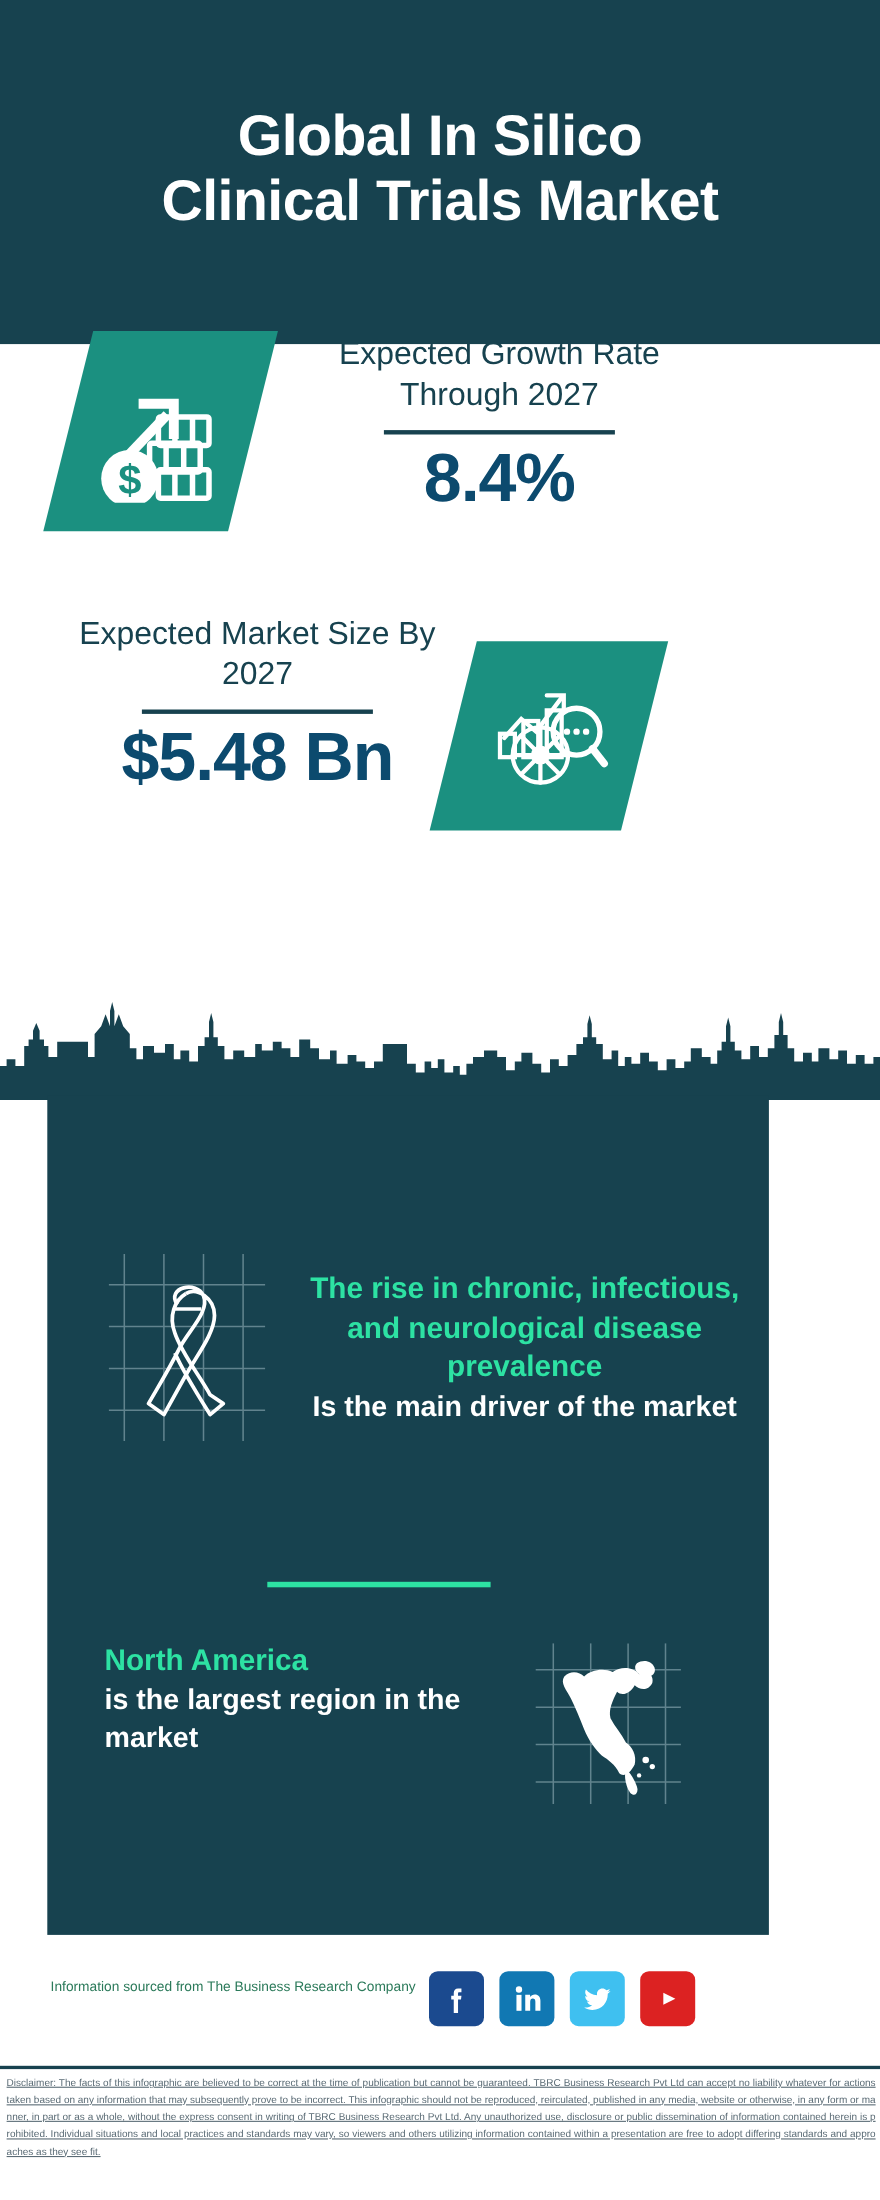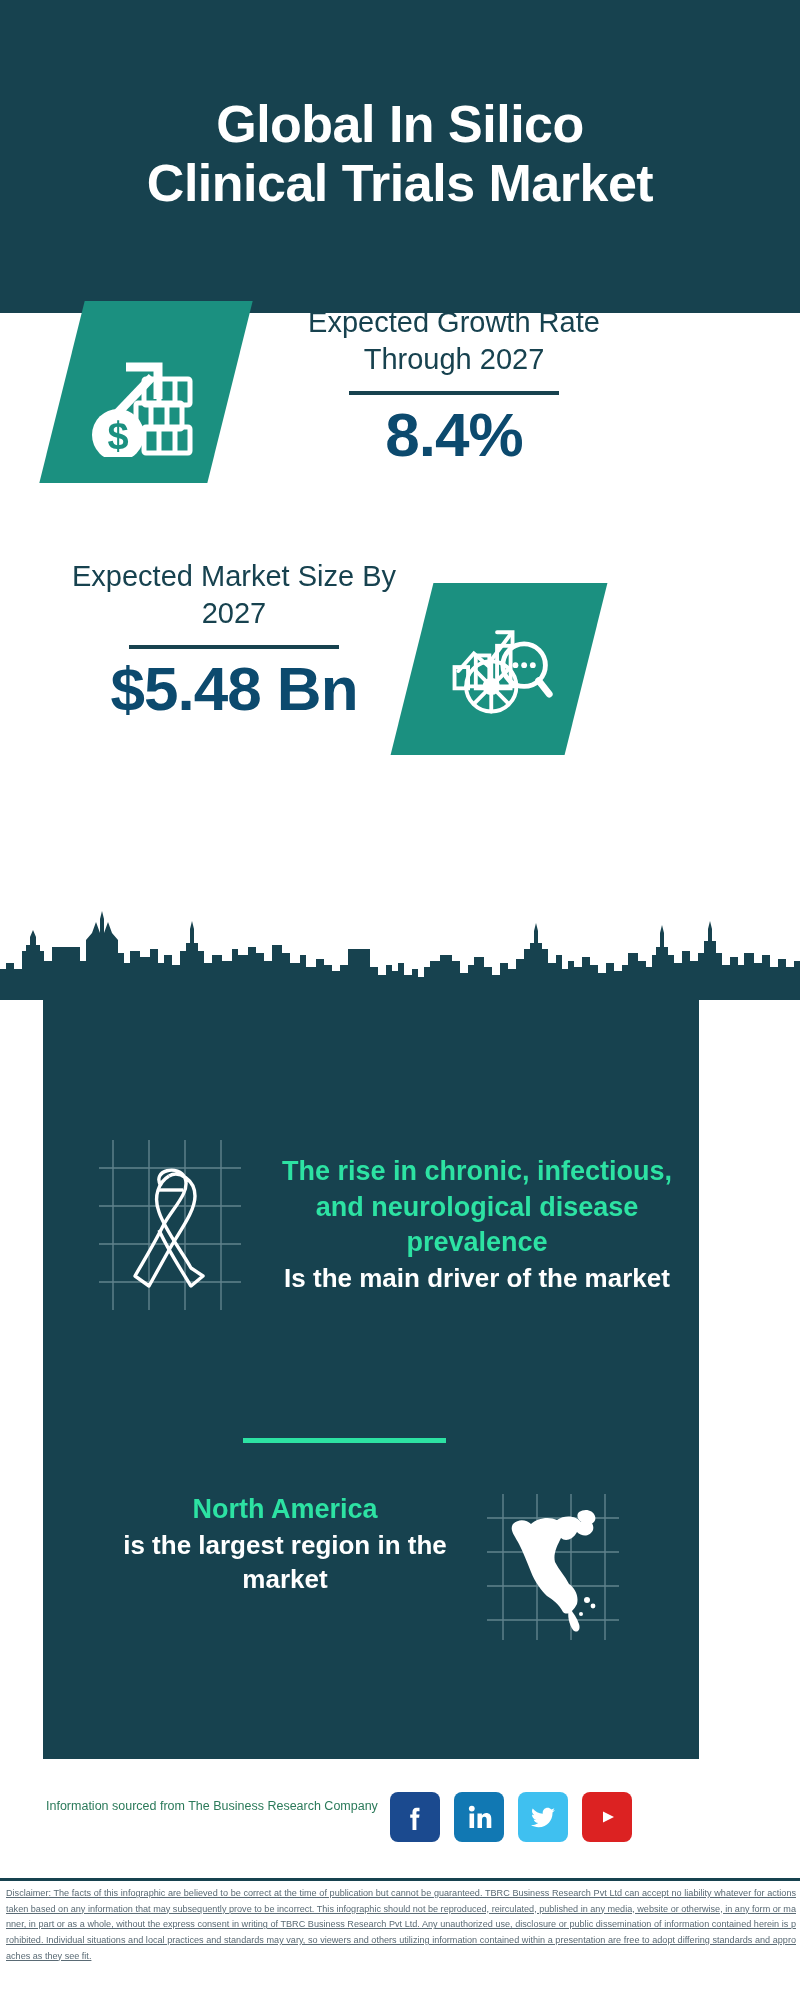--- a/index.html
+++ b/index.html
@@ -106,21 +106,20 @@
     display:block;
   }
 
   .divider{
     position:absolute;left:200px;top:442px;
     width:203px;height:5px;background:#2de2a3;
   }
 
   .region-block{
     position:absolute;left:52px;top:496px;width:380px;
-    text-align:center;
   }
 
   
   .footer{
     position:absolute;left:16px;top:1762px;width:800px;height:110px;
     background:#ffffff;
   }
   .src-text{
     position:absolute;left:30px;top:34px;width:350px;
     color:#2b7a5a;

